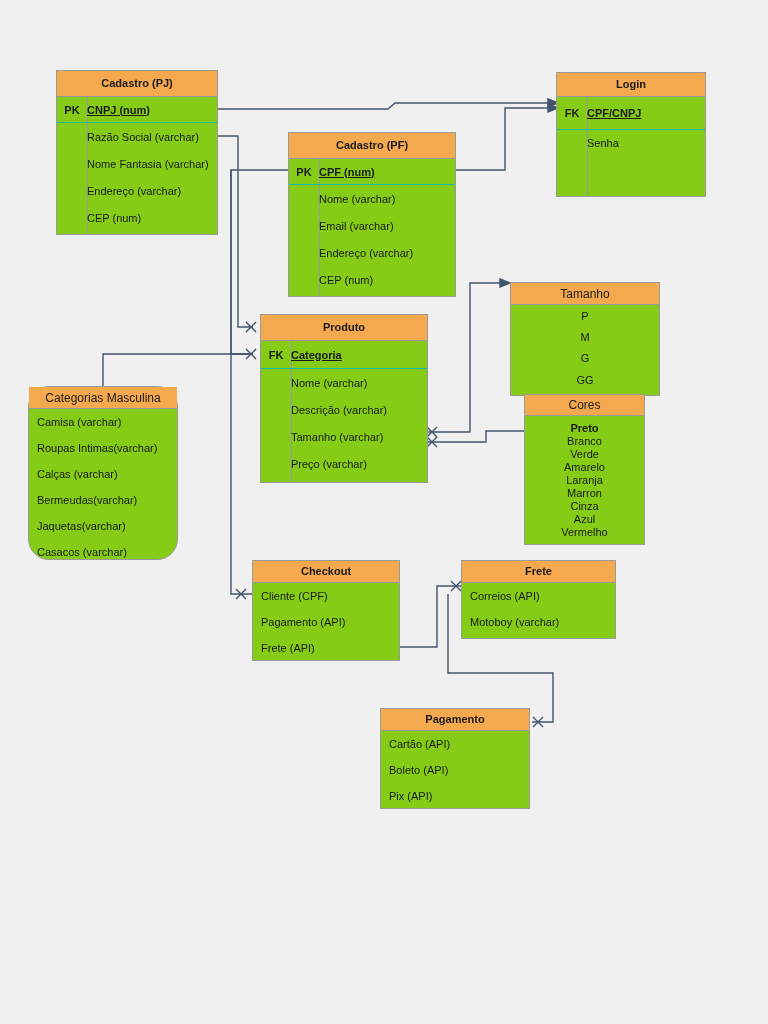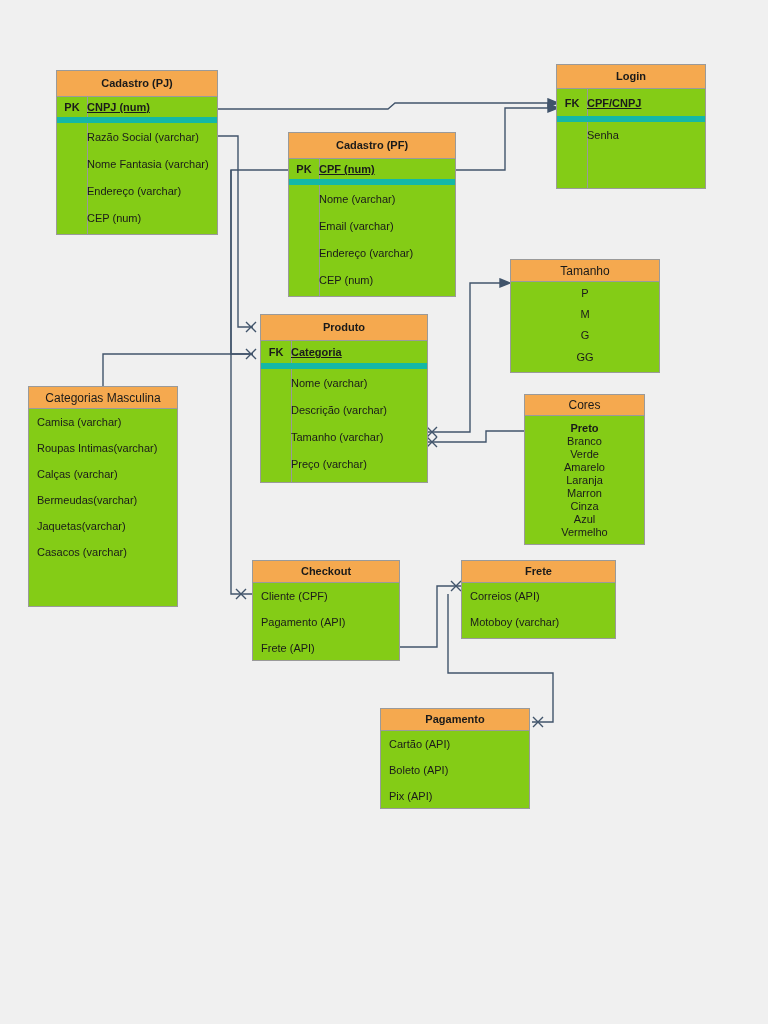--- a/index.html
+++ b/index.html
@@ -74,21 +74,21 @@
     width: 30px;
     min-width: 30px;
     text-align: center;
     font-weight: bold;
     font-size: 11px;
   }
   .row .vcell {
     padding-left: 0;
   }
   .row.keyrow {
-    border-bottom: 6px solid #14b8a6;
+    border-bottom: 1px solid #14b8a6;
   }
   .row .vcell.pk { text-decoration: underline; font-weight: bold; }
   .row.nokey .vcell { padding-left: 8px; }
   .row.center {
     justify-content: center;
   }
   .row.center .vcell { padding-left: 0; }
 </style>
 </head>
 <body>
@@ -174,21 +174,21 @@
         <div class="kcell"></div>
         <div class="vcell">Endereço (varchar)</div>
       </div>
       <div class="row" style="height:27px;">
         <div class="kcell"></div>
         <div class="vcell">CEP  (num)</div>
       </div>
     </div>
   </div>
 
-  <div class="entity" style="left:556px; top:64px; width:150px; height:125px;">
+  <div class="entity" style="left:556px; top:72px; width:150px; height:125px;">
     <div class="ent-title" style="height:24px;">Login</div>
     <div class="ent-body" style="height:99px;">
       <div class="keycol"></div>
       <div class="row keyrow" style="height:33px;">
         <div class="kcell">FK</div>
         <div class="vcell pk">CPF/CNPJ</div>
       </div>
       <div class="row" style="height:28px; align-items:flex-start; padding-top:7px;">
         <div class="kcell"></div>
         <div class="vcell">Senha</div>
@@ -243,21 +243,21 @@
         <div class="kcell"></div>
         <div class="vcell">Tamanho (varchar)</div>
       </div>
       <div class="row" style="height:27px;">
         <div class="kcell"></div>
         <div class="vcell">Preço (varchar)</div>
       </div>
     </div>
   </div>
 
-  <div class="entity" style="left:28px; top:386px; width:150px; height:221px;">
+  <div class="entity" style="left:28px; top:386px; width:150px; height:174px;border-radius:21px;">
     <div class="ent-title plain" style="height:22px;">Categorias Masculina</div>
     <div class="ent-body" style="height:181px;">
       <div class="row nokey" style="height:26px;">
         <div class="vcell">Camisa (varchar)</div>
       </div>
       <div class="row nokey" style="height:26px;">
         <div class="vcell">Roupas Intimas(varchar)</div>
       </div>
       <div class="row nokey" style="height:26px;">
         <div class="vcell">Calças (varchar)</div>
@@ -267,21 +267,21 @@
       </div>
       <div class="row nokey" style="height:26px;">
         <div class="vcell">Jaquetas(varchar)</div>
       </div>
       <div class="row nokey" style="height:26px;">
         <div class="vcell">Casacos (varchar)</div>
       </div>
     </div>
   </div>
 
-  <div class="entity" style="left:510px; top:259px; width:150px; height:114px;">
+  <div class="entity" style="left:510px; top:282px; width:150px; height:114px;">
     <div class="ent-title plain" style="height:22px;">Tamanho</div>
     <div class="ent-body" style="height:90px;">
       <div class="row center" style="height:21px;">
         <div class="vcell">P</div>
       </div>
       <div class="row center" style="height:21px;">
         <div class="vcell">M</div>
       </div>
       <div class="row center" style="height:21px;">
         <div class="vcell">G</div>

